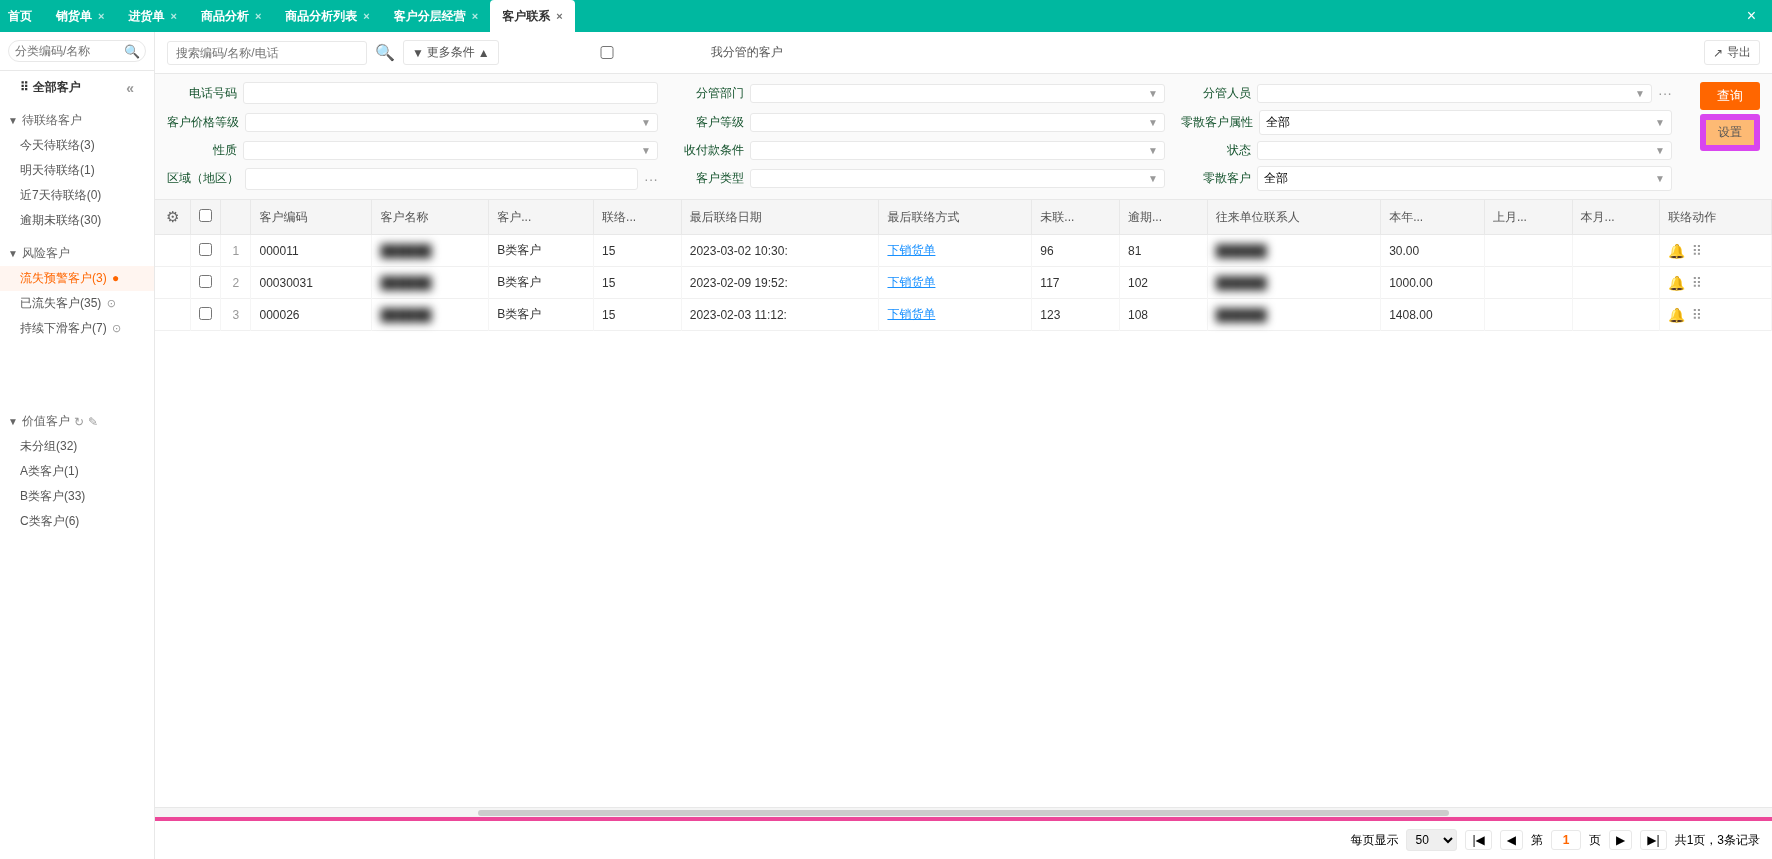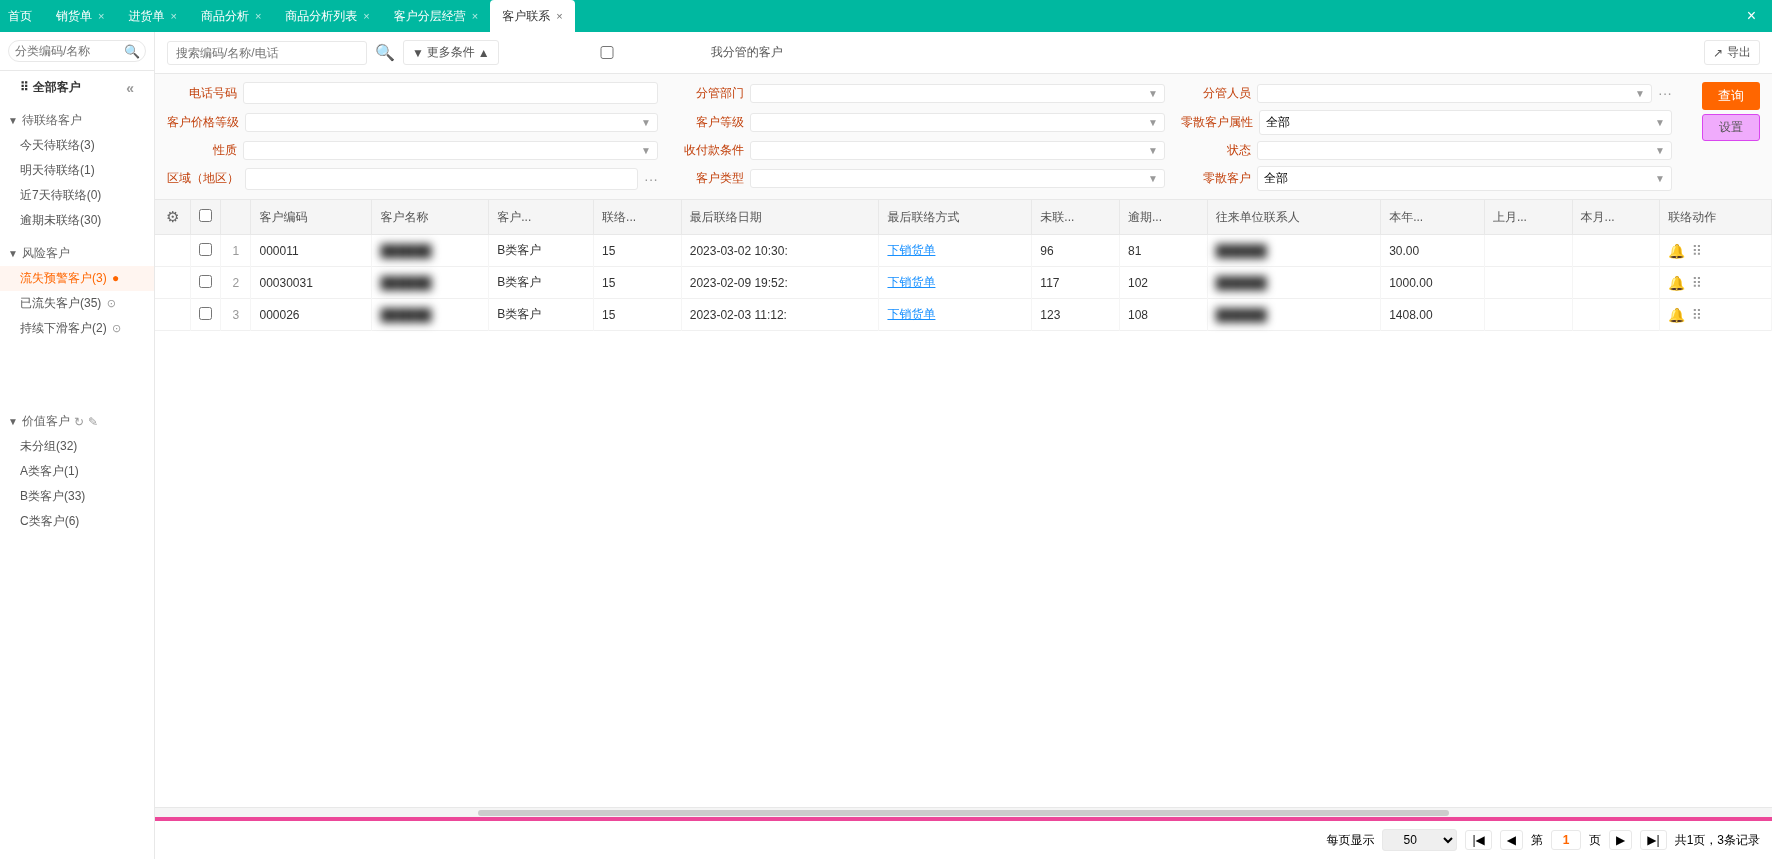--- a/index.html
+++ b/index.html
@@ -16,20 +16,21 @@
     }
     .top-nav .tab {
       padding: 0 12px;
       height: 32px;
       display: flex;
       align-items: center;
       cursor: pointer;
       color: white;
       font-size: 13px;
       white-space: nowrap;
+      font-weight: bold;
     }
     .top-nav .tab:first-child { padding-left: 0; }
     .top-nav .tab.active {
       background: white;
       color: #333;
       border-radius: 4px 4px 0 0;
     }
     .top-nav .tab .close-btn {
       margin-left: 6px;
       font-size: 11px;
@@ -202,21 +203,21 @@
       display: grid;
       grid-template-columns: 1fr 1fr 1fr;
       gap: 6px 16px;
     }
     .filter-row {
       display: flex;
       align-items: center;
       gap: 6px;
     }
     .filter-label {
-      color: #c2410c;
+      color: #14532d;
       white-space: nowrap;
       min-width: 70px;
       text-align: right;
       font-size: 12px;
     }
     .filter-input {
       flex: 1;
       border: 1px solid #e8e8e8;
       border-radius: 3px;
       padding: 3px 6px;
@@ -248,23 +249,23 @@
     .btn-query {
       background: #ff6600;
       color: white;
       border: none;
       border-radius: 3px;
       padding: 5px 16px;
       cursor: pointer;
       font-size: 13px;
     }
     .btn-settings {
-      background: #f0abfc;
+      background: #fdba74;
       color: #555;
-      border: 1px solid #d946ef;
+      border: 6px solid #d946ef;
       border-radius: 3px;
       padding: 4px 12px;
       cursor: pointer;
       font-size: 12px;
     }
 
     
     .table-container {
       flex: 1;
       overflow: auto;
@@ -323,21 +324,21 @@
       align-items: center;
       justify-content: flex-end;
       padding: 8px 12px;
       border-top: 4px solid #ec4899;
       gap: 8px;
       background: white;
     }
     .pagination select {
       border: 1px solid #e8e8e8;
       border-radius: 3px;
-      padding: 2px 16px;
+      padding: 2px 4px;
       font-size: 12px;
     }
     .pagination .page-btn {
       border: 1px solid #e8e8e8;
       background: white;
       padding: 2px 6px;
       cursor: pointer;
       border-radius: 3px;
       font-size: 12px;
     }
@@ -452,21 +453,21 @@
       </div>
       <div class="sidebar-item active">
         <span>流失预警客户(3)</span>
         <span style="color:#ff6600; margin-left:2px;">●</span>
       </div>
       <div class="sidebar-item">
         <span>已流失客户(35)</span>
         <span style="color:#999; margin-left:2px; font-size:11px;">⊙</span>
       </div>
       <div class="sidebar-item">
-        <span>持续下滑客户(2)</span>
+        <span>持续下滑客户(7)</span>
         <span style="color:#999; margin-left:2px; font-size:11px;">⊙</span>
       </div>
     </div>
 
 
     <div class="sidebar-section" style="margin-top: 60px;">
       <div class="sidebar-section-title">
         <span class="arrow">▼</span>
         <span>价值客户</span>
         <span style="margin-left:4px; color:#999; cursor:pointer;">↻</span>

